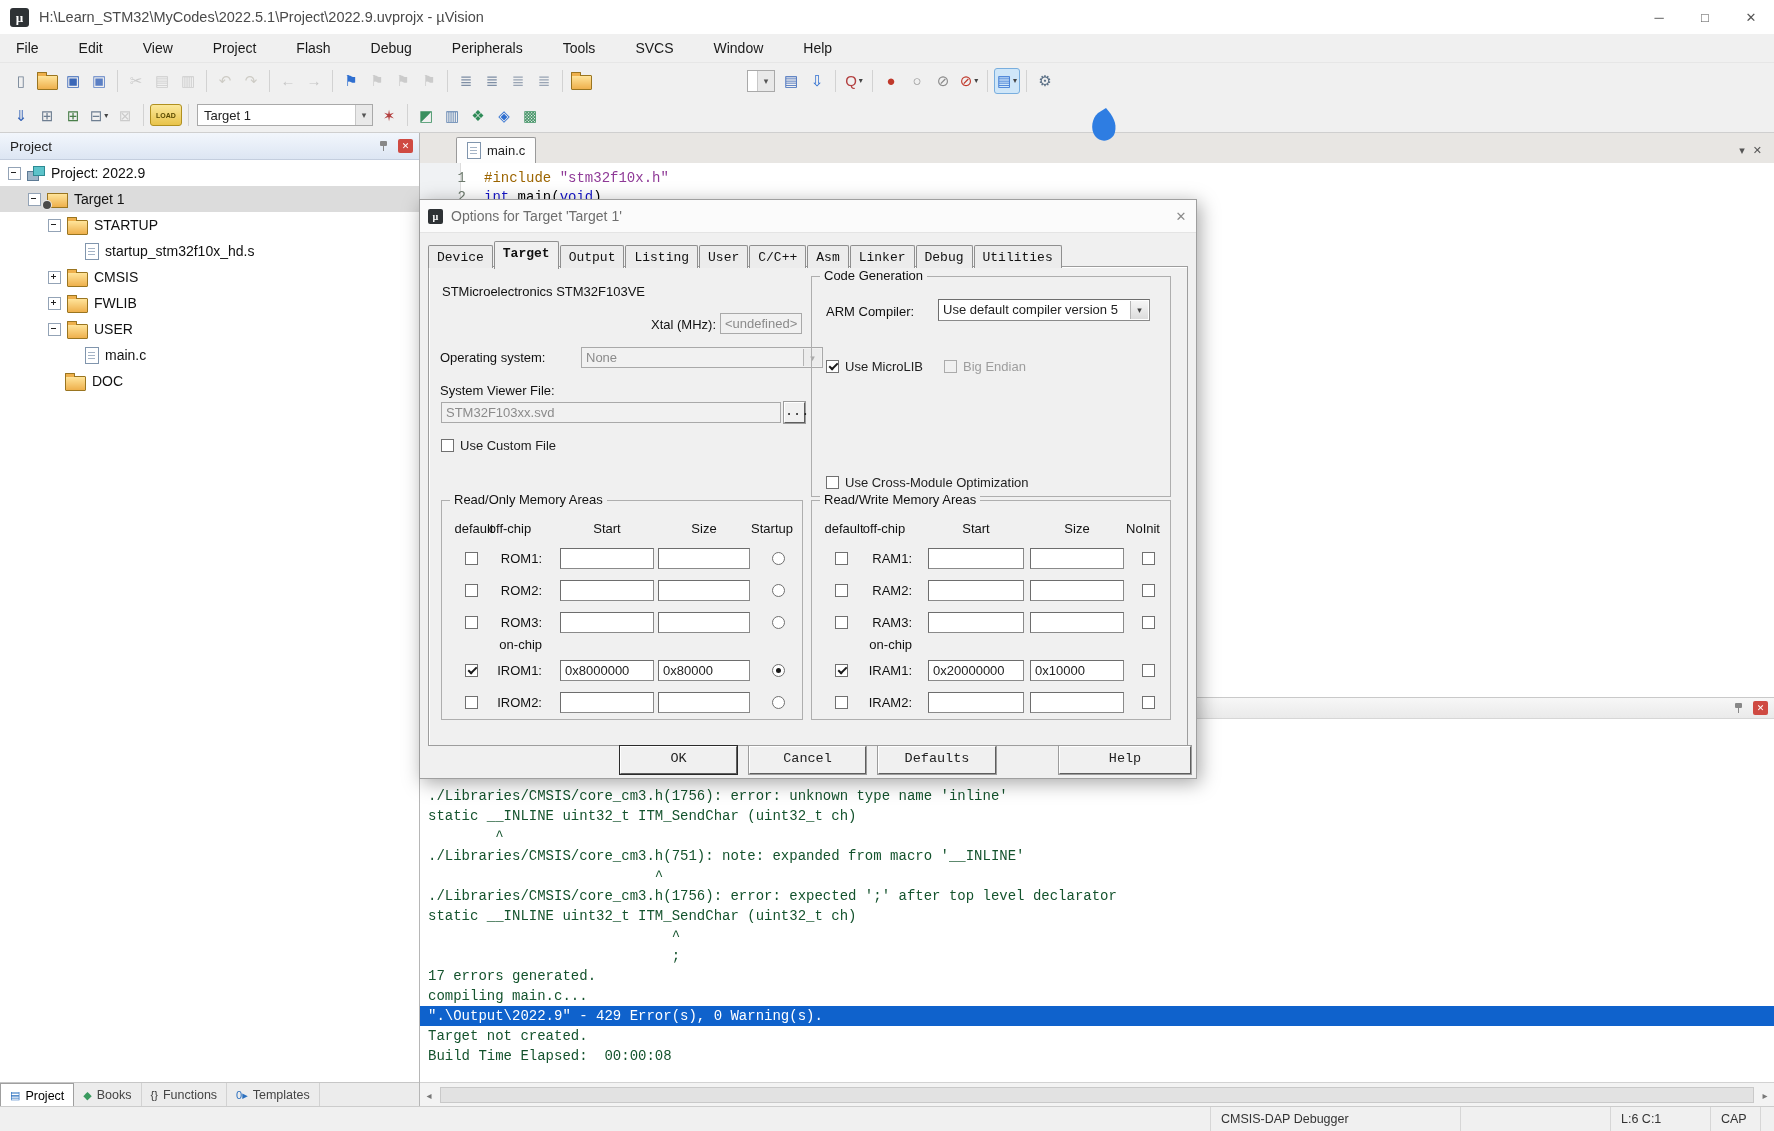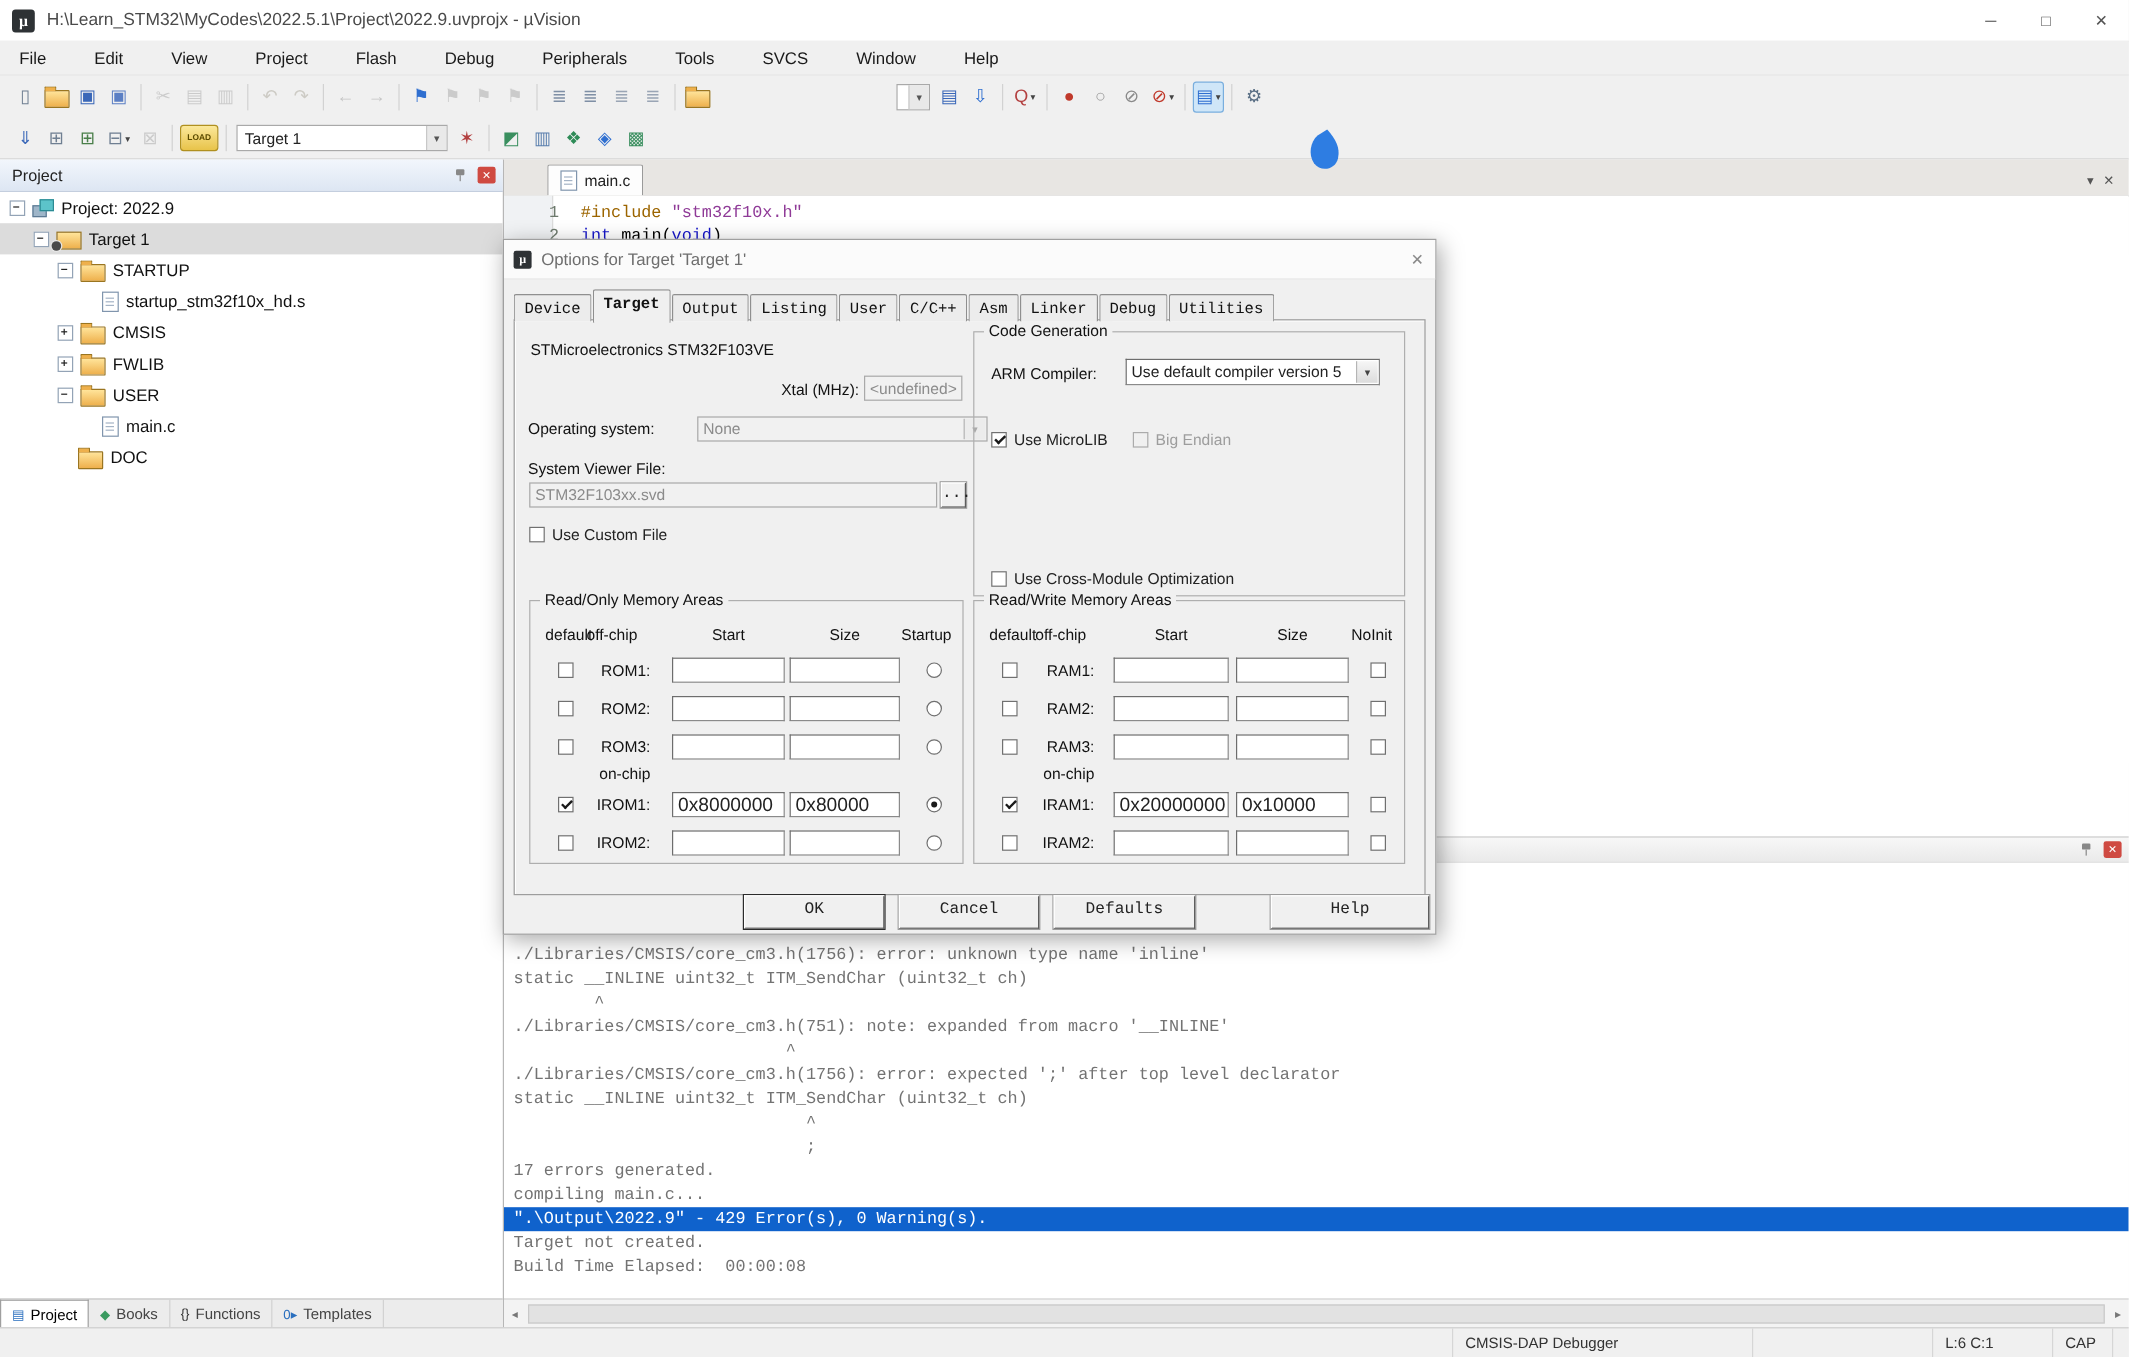--- a/index.html
+++ b/index.html
@@ -92,21 +92,21 @@
   .code-area{position:absolute;left:0;top:6px;right:0;}
   .code-line{display:flex;height:19px;font:14px/19px "Liberation Mono",monospace;white-space:pre;}
   .lnum{width:64px;text-align:right;color:#6d7a6d;flex:none;padding-right:18px;box-sizing:border-box;}
   
   .output-header{position:absolute;left:0;top:564px;width:100%;height:22px;
                  background:linear-gradient(#f7f7f7,#eaeaea);border-top:1px solid #c9c9c9;
                  border-bottom:1px solid #d6d6d6;display:flex;align-items:center;justify-content:flex-end;
                  padding-right:6px;box-sizing:border-box;}
   .output{position:absolute;left:0;top:586px;width:100%;bottom:24px;background:#fff;overflow:hidden;}
   .out-lines{padding-top:67px;}
-  .out-line{white-space:pre;font:14px/20px "Liberation Mono",monospace;color:#737373;padding-left:8px;}
+  .out-line{white-space:pre;font:14px/20px "Liberation Mono",monospace;color:#14532d;padding-left:8px;}
   .out-line.hl{background:#0f62cc;color:#fff;}
   .output-hsb{position:absolute;left:0;bottom:0;width:100%;height:24px;background:#f3f3f3;
               border-top:1px solid #d2d2d2;display:flex;align-items:center;}
   .hsb-arrow{width:18px;text-align:center;color:#777;font-size:10px;flex:none;}
   .hsb-thumb{flex:1;height:14px;background:#e2e2e2;border:1px solid #c9c9c9;margin:0 2px;}
   
   .statusbar{position:absolute;left:0;bottom:0;width:100%;height:24px;background:#f0f0f0;
              border-top:1px solid #cccccc;display:flex;align-items:center;font-size:12.5px;color:#333;}
   .sb-spacer{flex:1;}
   .sb-cell{border-left:1px solid #d6d6d6;height:100%;display:flex;align-items:center;padding-left:10px;
@@ -145,21 +145,21 @@
   .cb.disb{background:#f0f0f0;border-color:#ababab;}
   .radio{width:13px;height:13px;background:#fff;border:1px solid #707070;border-radius:50%;
          display:inline-block;position:relative;box-sizing:border-box;}
   .radio.sel::after{content:"";position:absolute;left:3px;top:3px;width:5px;height:5px;background:#1a1a1a;border-radius:50%;}
   .cbrow{position:absolute;display:flex;align-items:center;gap:6px;z-index:2;font-size:13px;}
   .cbrow.disb .cbl{color:#9d9d9d;}
   .mem-h{position:absolute;transform:translateX(-50%);font-size:13px;color:#111;white-space:nowrap;}
   .mem-lb{position:absolute;text-align:right;font-size:13px;color:#111;}
   .mem-onchip{position:absolute;text-align:right;font-size:13px;color:#111;}
   .mem-in{position:absolute;height:21px;background:#fff;border:1px solid #8a8a8a;border-top-color:#6d6d6d;
-          border-left-color:#6d6d6d;font-size:16px;padding:2px 4px;box-sizing:border-box;white-space:nowrap;overflow:hidden;}
+          border-left-color:#6d6d6d;font-size:13px;padding:2px 4px;box-sizing:border-box;white-space:nowrap;overflow:hidden;}
   .dbtn{position:absolute;height:26px;background:#f0f0f0;border:1px solid;border-color:#ffffff #5e5e5e #5e5e5e #ffffff;
         box-shadow:0 0 0 1px #9c9c9c;font:13.5px/24px "Liberation Mono",monospace;text-align:center;z-index:2;}
   .dbtn.def{box-shadow:0 0 0 1px #2b2b2b;}
   .cursor-blob{position:absolute;left:1090px;top:106px;z-index:99;}
 </style>
 </head>
 <body>
 
 <div class="app">
 

